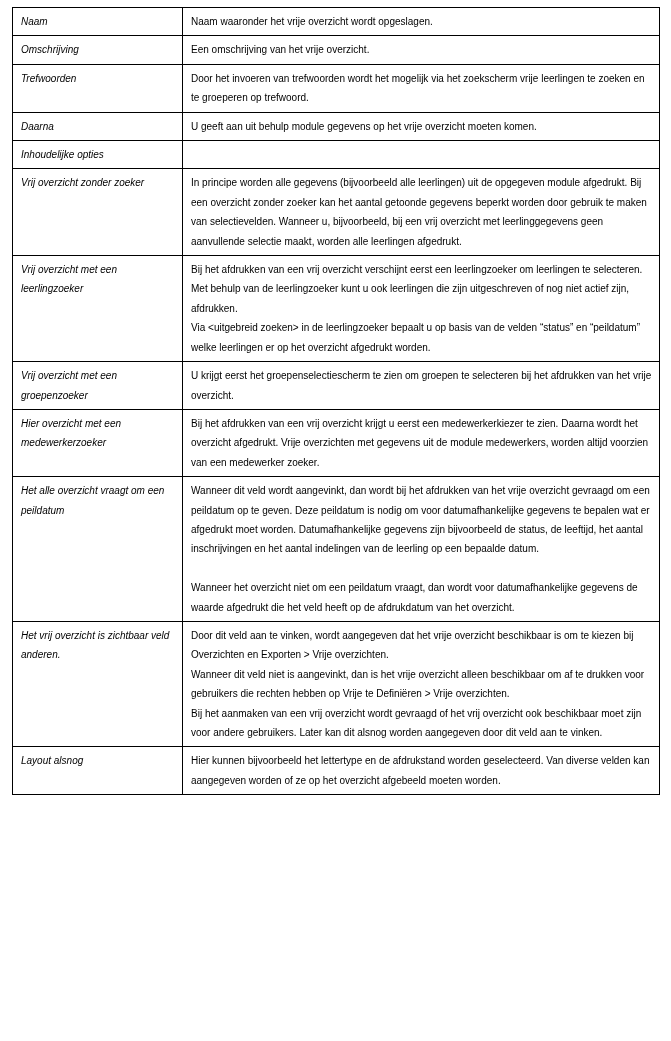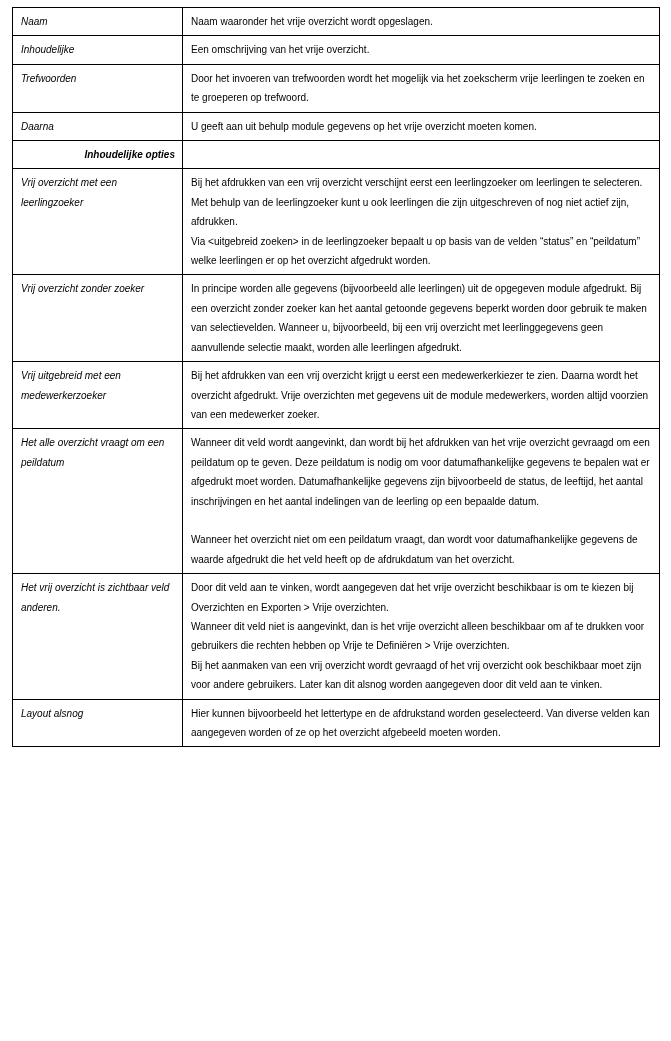--- a/index.html
+++ b/index.html
@@ -34,23 +34,22 @@
     vertical-align: top;
     padding: 4px 7px 4px 8px;
     font-size: 10px;
     line-height: 19.4px;
     word-wrap: break-word;
   }
   td.term {
     font-style: italic;
   }
   td.term.section-head {
-    font-weight: bold;
+    font-weight: normal;
     font-style: italic;
-    text-align: right;
   }
   td.desc {
     font-style: normal;
     padding-left: 9px;
   }
   td.desc p {
     margin: 0;
   }
   td.desc p.gap-before {
     margin-top: 19.4px;
@@ -69,21 +68,21 @@
       <col class="col-desc">
     </colgroup>
     <tbody>
         <tr>
           <td class="term">Naam</td>
           <td class="desc">
             <p>Naam waaronder het vrije overzicht wordt opgeslagen.</p>
           </td>
         </tr>
         <tr>
-          <td class="term">Inhoudelijke</td>
+          <td class="term">Omschrijving</td>
           <td class="desc">
             <p>Een omschrijving van het vrije overzicht.</p>
           </td>
         </tr>
         <tr>
           <td class="term">Trefwoorden</td>
           <td class="desc">
             <p>Door het invoeren van trefwoorden wordt het mogelijk via het zoekscherm vrije leerlingen te zoeken en te groeperen op trefwoord.</p>
           </td>
         </tr>
@@ -91,34 +90,40 @@
           <td class="term">Daarna</td>
           <td class="desc">
             <p>U geeft aan uit behulp module gegevens op het vrije overzicht moeten komen.</p>
           </td>
         </tr>
         <tr>
           <td class="term section-head">Inhoudelijke opties</td>
           <td class="desc empty"></td>
         </tr>
         <tr>
+          <td class="term">Vrij overzicht zonder zoeker</td>
+          <td class="desc">
+            <p>In principe worden alle gegevens (bijvoorbeeld alle leerlingen) uit de opgegeven module afgedrukt. Bij een overzicht zonder zoeker kan het aantal getoonde gegevens beperkt worden door gebruik te maken van selectievelden. Wanneer u, bijvoorbeeld, bij een vrij overzicht met leerlinggegevens geen aanvullende selectie maakt, worden alle leerlingen afgedrukt.</p>
+          </td>
+        </tr>
+        <tr>
           <td class="term">Vrij overzicht met een leerlingzoeker</td>
           <td class="desc">
             <p>Bij het afdrukken van een vrij overzicht verschijnt eerst een leerlingzoeker om leerlingen te selecteren. Met behulp van de leerlingzoeker kunt u ook leerlingen die zijn uitgeschreven of nog niet actief zijn, afdrukken.</p>
             <p>Via &lt;uitgebreid zoeken&gt; in de leerlingzoeker bepaalt u op basis van de velden “status”  en “peildatum”  welke leerlingen er op het overzicht afgedrukt worden.</p>
           </td>
         </tr>
         <tr>
-          <td class="term">Vrij overzicht zonder zoeker</td>
+          <td class="term">Vrij overzicht met een groepenzoeker</td>
           <td class="desc">
-            <p>In principe worden alle gegevens (bijvoorbeeld alle leerlingen) uit de opgegeven module afgedrukt. Bij een overzicht zonder zoeker kan het aantal getoonde gegevens beperkt worden door gebruik te maken van selectievelden. Wanneer u, bijvoorbeeld, bij een vrij overzicht met leerlinggegevens geen aanvullende selectie maakt, worden alle leerlingen afgedrukt.</p>
+            <p>U krijgt eerst het groepenselectiescherm te zien om groepen te selecteren bij het afdrukken van het vrije overzicht.</p>
           </td>
         </tr>
         <tr>
-          <td class="term">Vrij uitgebreid met een medewerkerzoeker</td>
+          <td class="term">Hier overzicht met een medewerkerzoeker</td>
           <td class="desc">
             <p>Bij het afdrukken van een vrij overzicht krijgt u eerst een medewerkerkiezer te zien. Daarna wordt het overzicht afgedrukt. Vrije overzichten met gegevens uit de module medewerkers, worden altijd voorzien van een medewerker zoeker.</p>
           </td>
         </tr>
         <tr>
           <td class="term">Het alle overzicht vraagt om een peildatum</td>
           <td class="desc">
             <p>Wanneer dit veld wordt aangevinkt, dan wordt bij het afdrukken van het vrije overzicht gevraagd om een peildatum op te geven. Deze peildatum is nodig om voor datumafhankelijke gegevens te bepalen wat er afgedrukt moet worden. Datumafhankelijke gegevens zijn bijvoorbeeld de status, de leeftijd, het aantal inschrijvingen en het aantal indelingen van de leerling op een bepaalde datum.</p>
             <p class="gap-before">Wanneer het overzicht niet om een peildatum vraagt, dan wordt voor datumafhankelijke gegevens de waarde afgedrukt die het veld heeft op de afdrukdatum van het overzicht.</p>
           </td>

